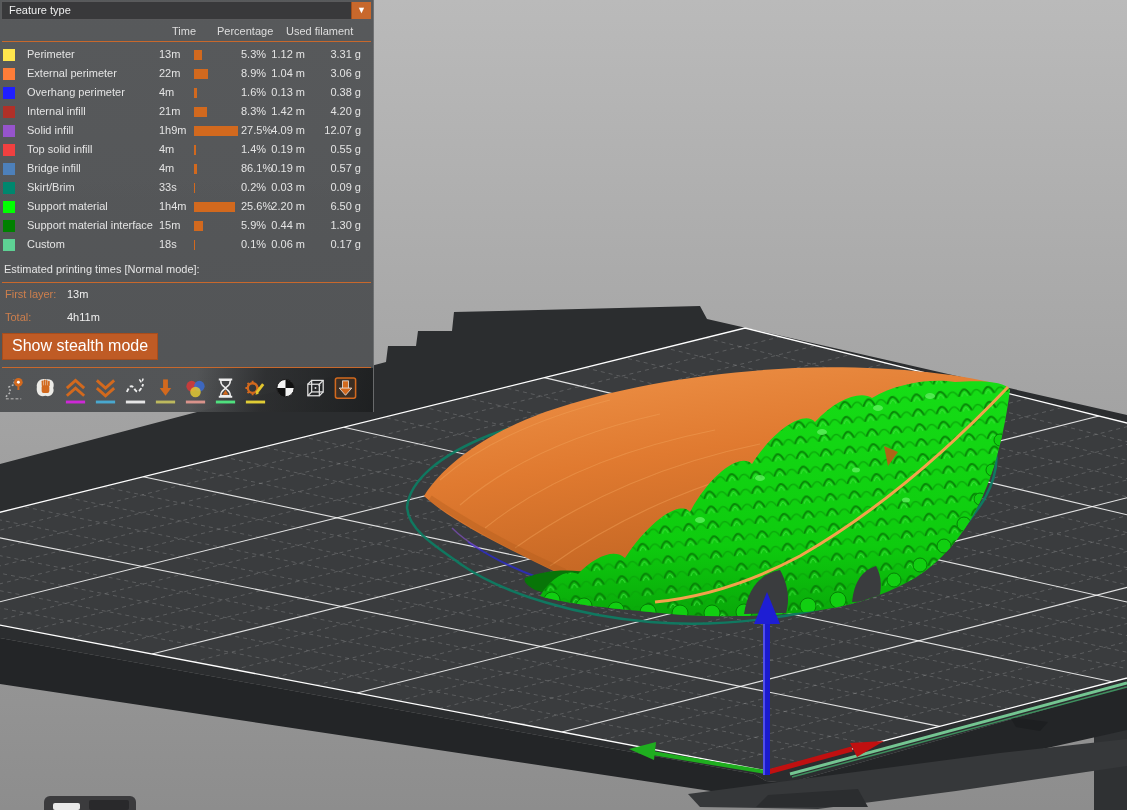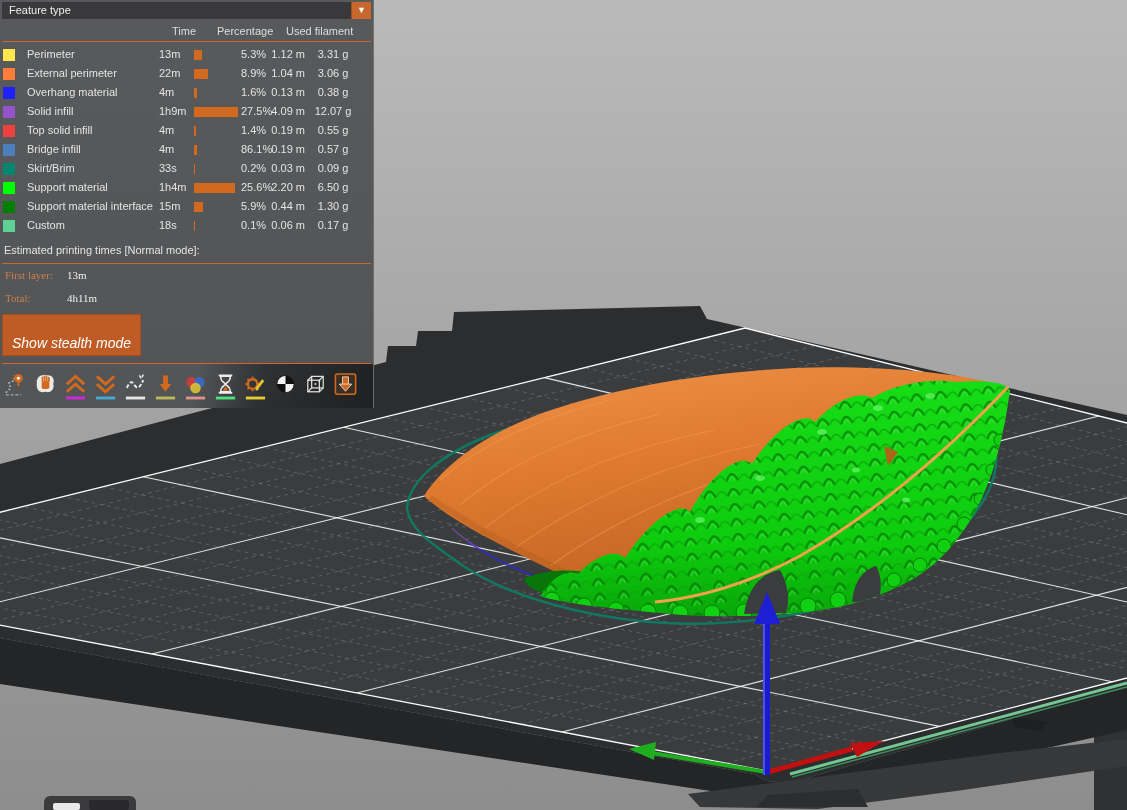--- a/index.html
+++ b/index.html
@@ -23,27 +23,27 @@
   .sep{border-top:1px solid #c8682c;margin:0 2px;height:0;}
   .rows{padding:3px 0 4px 0;}
   .frow{height:19px;display:flex;align-items:center;}
   .swatch{width:12px;height:12px;margin-left:3px;flex:none;}
   .rlabel{margin-left:12px;width:132px;flex:none;white-space:nowrap;overflow:hidden;}
   .rtime{width:35px;flex:none;}
   .rbarw{width:47px;flex:none;display:flex;align-items:center;}
   .rbar{height:10px;background:#d2691e;}
   .rpct{width:24px;flex:none;text-align:right;}
   .rm{width:40px;flex:none;text-align:right;}
-  .rg{width:56px;flex:none;text-align:center;}
+  .rg{width:56px;flex:none;text-align:right;}
   .est-title{padding:6px 0 7px 4px;}
-  .time-line{display:flex;padding:6px 0 6px 5px;font-family:Liberation Serif, serif;}
+  .time-line{display:flex;padding:6px 0 6px 5px;}
   .time-label{width:62px;color:#cd7f4d;}
   .time-value{color:#f0f0f0;}
-  .stealth-btn{display:inline-block;margin:4px 0 7px 2px;padding:21px 9px 5px 9px;
-    background:#bf5b25;border:1px solid #a84d1c;color:#fff;font-size:14px;cursor:pointer;font-style:italic;}
+  .stealth-btn{display:inline-block;margin:4px 0 7px 2px;padding:4px 9px 5px 9px;
+    background:#bf5b25;border:1px solid #a84d1c;color:#fff;font-size:16px;cursor:pointer;}
   .icon-row{height:44px;display:flex;align-items:center;gap:5px;padding:0 3px;
     background:linear-gradient(100deg,rgba(0,0,0,0) 52%,rgba(12,13,14,.5) 70%,rgba(18,20,21,.8) 100%);}
   .tool-icon{width:25px;height:32px;flex:none;display:flex;align-items:center;justify-content:center;cursor:pointer;}
   .tool-icon svg{display:block;}
 
   
   .mini-widget{position:absolute;left:44px;top:796px;width:92px;height:14px;
     background:#3b3b3d;border-radius:6px 6px 0 0;}
   .mini-btn-light{position:absolute;left:9px;top:7px;width:27px;height:7px;background:#e9e9e9;border-radius:2px;}
   .mini-btn-dark{position:absolute;left:45px;top:4px;width:40px;height:10px;background:#29292b;border-radius:2px;}
@@ -264,28 +264,39 @@
           <span class="rtime">22m</span>
           <span class="rbarw">
             <span class="rbar" style="width: 14.24px;"></span>
           </span>
           <span class="rpct">8.9%</span>
           <span class="rm">1.04 m</span>
           <span class="rg">3.06 g</span>
         </div>
         <div class="frow">
           <span class="swatch" style="background: rgb(31, 31, 255);"></span>
-          <span class="rlabel">Overhang material</span>
+          <span class="rlabel">Overhang perimeter</span>
           <span class="rtime">4m</span>
           <span class="rbarw">
             <span class="rbar" style="width: 2.56px;"></span>
           </span>
           <span class="rpct">1.6%</span>
           <span class="rm">0.13 m</span>
           <span class="rg">0.38 g</span>
+        </div>
+        <div class="frow">
+          <span class="swatch" style="background: rgb(176, 48, 40);"></span>
+          <span class="rlabel">Internal infill</span>
+          <span class="rtime">21m</span>
+          <span class="rbarw">
+            <span class="rbar" style="width: 13.28px;"></span>
+          </span>
+          <span class="rpct">8.3%</span>
+          <span class="rm">1.42 m</span>
+          <span class="rg">4.20 g</span>
         </div>
         <div class="frow">
           <span class="swatch" style="background: rgb(150, 84, 204);"></span>
           <span class="rlabel">Solid infill</span>
           <span class="rtime">1h9m</span>
           <span class="rbarw">
             <span class="rbar" style="width: 44px;"></span>
           </span>
           <span class="rpct">27.5%</span>
           <span class="rm">4.09 m</span>

